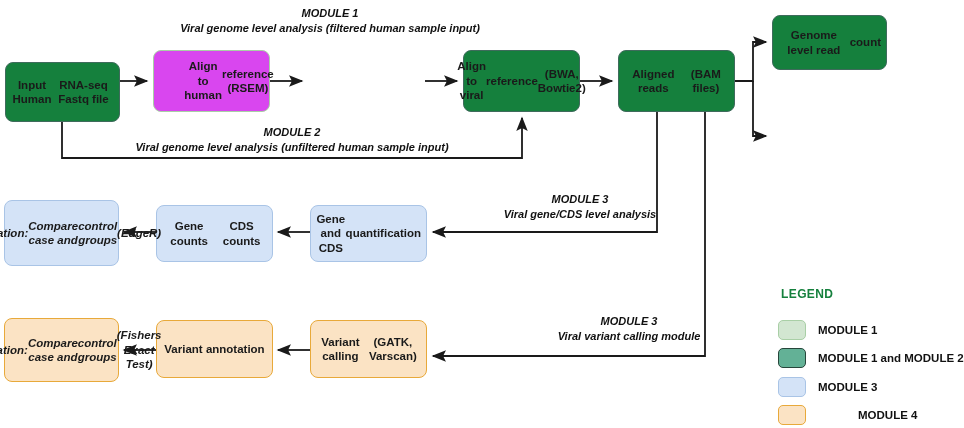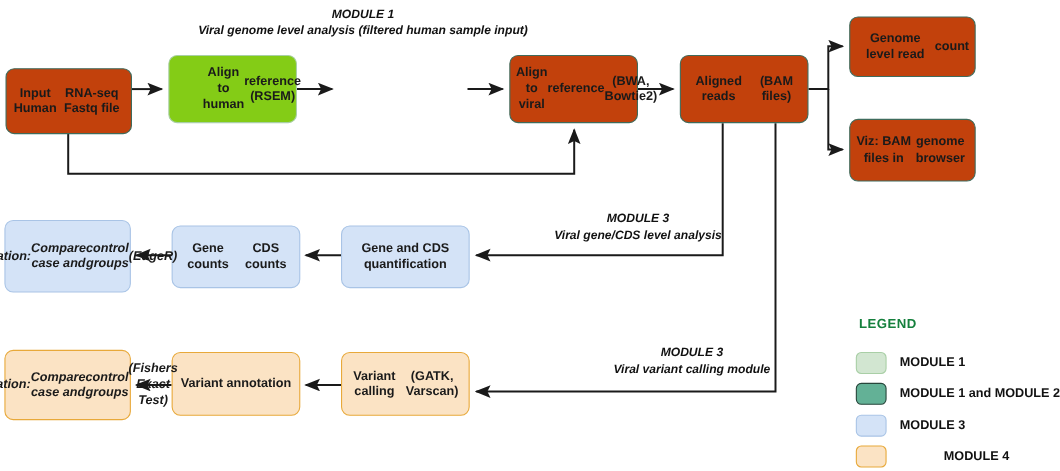--- a/index.html
+++ b/index.html
@@ -3,22 +3,22 @@
 <meta charset="utf-8">
 <style>
   html,body{margin:0;padding:0;background:#ffffff;}
   body{width:964px;height:428px;position:relative;overflow:hidden;
        font-family:"Liberation Sans","DejaVu Sans",sans-serif;}
   #canvas{position:absolute;left:0;top:0;width:964px;height:428px;text-decoration:underline;}
   .node{position:absolute;box-sizing:border-box;display:flex;align-items:center;
         justify-content:center;text-align:center;border-radius:8px;
         font-weight:bold;font-size:11.5px;line-height:1.25;color:#1a1a1a;
         padding:2px 5px;}
-  .n-dark{background:#c2410c;border:1.5px solid #3f6b5c;justify-content:space-between;}
-  .n-light{background:#84cc16;border:1.5px solid #a9cfa6;padding-left:40px;}
+  .n-dark{background:#15803d;border:1.5px solid #3f6b5c;}
+  .n-light{background:#d946ef;border:1.5px solid #a9cfa6;padding-left:40px;}
   .n-blue{background:#D4E3F7;border:1.5px solid #a9c4e6;}
   .n-orange{background:#FBE3C4;border:1.5px solid #E8A93A;}
   .ital{font-style:italic;}
   .mlabel{position:absolute;font-size:11px;font-weight:bold;font-style:italic;
           color:#111;text-align:center;line-height:1.35;white-space:nowrap;}
   .legend-title{position:absolute;font-size:12px;font-weight:bold;color:#15803d;
                 letter-spacing:.4px;}
   .sw{position:absolute;width:28px;height:20px;border-radius:5px;box-sizing:border-box;}
   .lg-txt{position:absolute;font-size:11.5px;font-weight:bold;color:#111;white-space:nowrap;}
   svg.edges{position:absolute;left:0;top:0;width:964px;height:428px;
@@ -55,20 +55,24 @@
 
     <line x1="310" y1="350" x2="278" y2="350" stroke="#1a1a1a" stroke-width="1.8" marker-end="url(#ah)"></line>
     <line x1="156" y1="350" x2="124" y2="350" stroke="#1a1a1a" stroke-width="1.8" marker-end="url(#ah)"></line>
   </svg>
 
   <div class="mlabel" style="left:130px;top:6px;width:400px;">
     <div>MODULE 1</div>
     <div>Viral genome level analysis (filtered human sample input)</div>
   </div>
 
+  <div class="mlabel" style="left:92px;top:125px;width:400px;">
+    <div>MODULE 2</div>
+    <div>Viral genome level analysis (unfiltered human sample input)</div>
+  </div>
 
   <div class="mlabel" style="left:500px;top:192px;width:160px;">
     <div>MODULE 3</div>
     <div>Viral gene/CDS level analysis</div>
   </div>
 
   <div class="mlabel" style="left:549px;top:314px;width:160px;">
     <div>MODULE 3</div>
     <div>Viral variant calling module</div>
   </div>
@@ -93,26 +97,22 @@
   <div class="node n-dark" style="left:618px;top:50px;width:117px;height:62px;">
       <div>Aligned reads</div>
       <div>(BAM files)</div>
     </div>
 
   <div class="node n-dark" style="left:772px;top:15px;width:115px;height:55px;">
       <div>Genome level read</div>
       <div>count</div>
     </div>
 
-  <div class="node n-dark" style="left:772px;top:108px;width:115px;height:57px;">
-      <div>Viz: BAM files in</div>
-      <div>genome browser</div>
-    </div>
 
-  <div class="node n-blue" style="left:310px;top:205px;width:117px;height:57px;flex-direction:column;">
+  <div class="node n-blue" style="left:310px;top:205px;width:117px;height:57px;">
       <div>Gene and CDS</div>
       <div>quantification</div>
     </div>
 
   <div class="node n-blue" style="left:156px;top:205px;width:117px;height:57px;">
       <div>Gene counts</div>
       <div>CDS counts</div>
     </div>
 
   <div class="node n-blue ital" style="left:4px;top:200px;width:115px;height:66px;">

